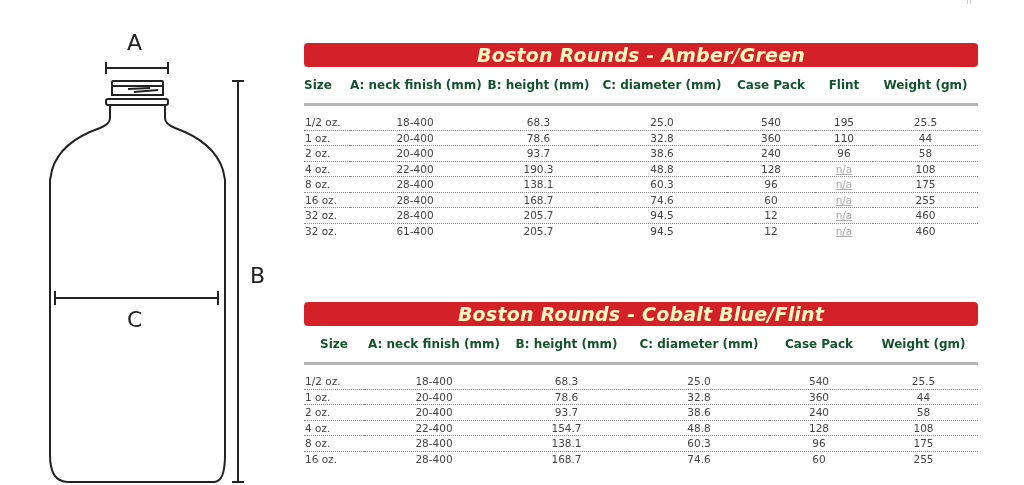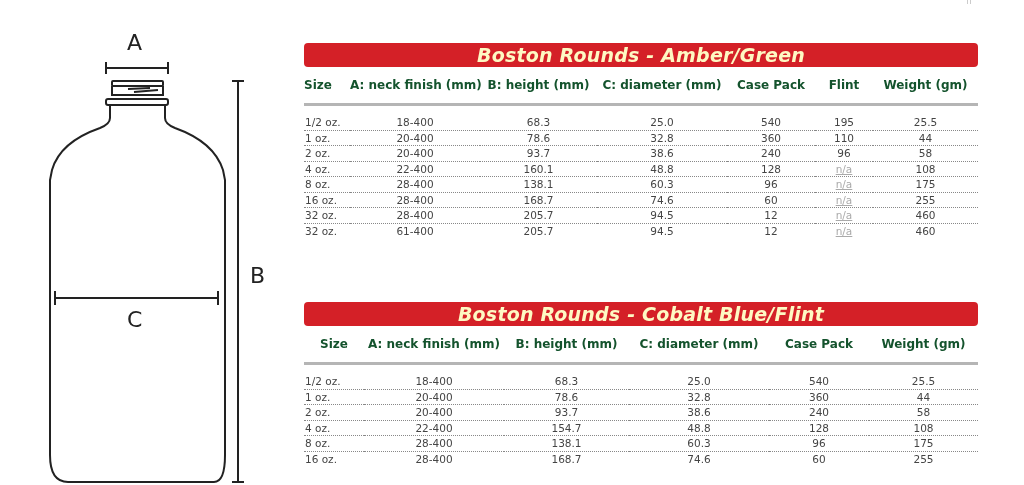--- a/index.html
+++ b/index.html
@@ -130,21 +130,21 @@
         <td>20-400</td>
         <td>93.7</td>
         <td>38.6</td>
         <td>240</td>
         <td>96</td>
         <td>58</td>
       </tr>
       <tr>
         <td class="size">4 oz.</td>
         <td>22-400</td>
-        <td>160.1</td>
+        <td>190.3</td>
         <td>48.8</td>
         <td>128</td>
         <td class="na">n/a</td>
         <td>108</td>
       </tr>
       <tr>
         <td class="size">8 oz.</td>
         <td>28-400</td>
         <td>138.1</td>
         <td>60.3</td>

